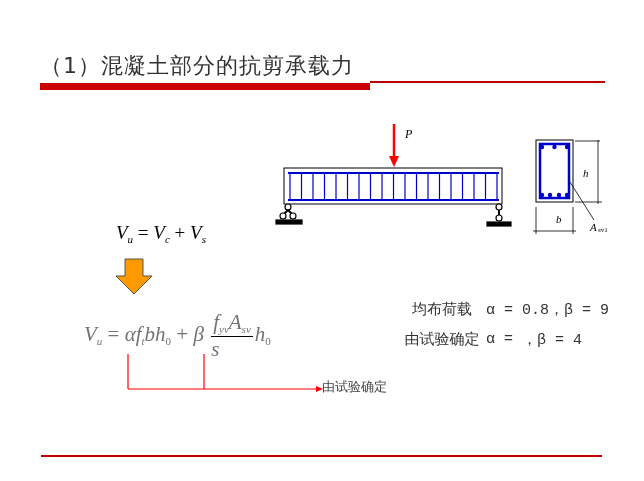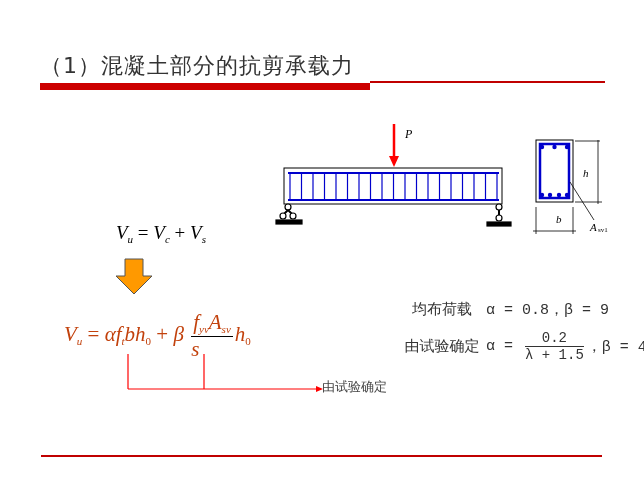--- a/index.html
+++ b/index.html
@@ -11,21 +11,21 @@
     .title {
       left: 40px; top: 42px; font-size: 22px; color: #333333; letter-spacing: 1px;
       font-family: "DejaVu Sans", sans-serif; white-space: nowrap; margin-top: 9px;
     }
     .title-bar-thick { left: 40px; top: 83px; width: 330px; height: 7px; background: #cc0000; }
     .title-bar-thin { left: 370px; top: 81px; width: 235px; height: 1.5px; background: #c00000; }
     .footer-line { left: 41px; top: 455px; width: 561px; height: 1.5px; background: #c00000; }
     .serif { font-family: "Liberation Serif", "DejaVu Serif", serif; font-style: italic; }
     .eq1 { left: 80px; top: 222px; font-size: 19px; color: #000; white-space: nowrap; margin-left: 36px; }
     .eq1 sub, .eq2 sub { font-size: 11px; vertical-align: -4px; }
-    .eq2 { left: 64px; top: 310px; font-size: 21px; color: #c2410c; white-space: nowrap; }
+    .eq2 { left: 84px; top: 310px; font-size: 21px; color: #737373; white-space: nowrap; }
     .frac { display: inline-block; vertical-align: middle; text-align: left; margin: 0 2px; }
     .frac .num { display: block; padding: 0 2px; border-bottom: 1.5px solid #000; line-height: 1.2; }
     .frac .den { display: block; line-height: 1.2; }
     .note { left: 322px; top: 378px; font-size: 13px; color: #444; white-space: nowrap; }
     .case { font-size: 15px; color: #333; white-space: nowrap; }
     .case .lbl { display: inline-block; width: 88px; text-align: center; }
     .case .math { font-family: Liberation Mono, monospace; }
     .case .frac2 { display: inline-block; vertical-align: middle; text-align: center; font-size: 14px; margin: 0 3px; }
     .case .frac2 .num { display: block; border-bottom: 1px solid #333; padding: 0 2px; }
     .case .frac2 .den { display: block; }
@@ -138,16 +138,16 @@
   <line x1="84" y1="2" x2="84" y2="37" stroke="#ff0000" stroke-width="1.2"></line>
   <line x1="8" y1="37" x2="196" y2="37" stroke="#ff0000" stroke-width="1.2"></line>
   <polygon points="196,34 203,37 196,40" fill="#ff0000"></polygon>
 </svg>
 <div class="abs note">由试验确定</div>
 
 <div class="abs case" style="left:398px; top:300px;">
   <span class="lbl">均布荷载</span><span class="math">α = 0.8，</span><span class="math">β = 9</span>
 </div>
 <div class="abs case" style="left:398px; top:330px;">
-  <span class="lbl" style="vertical-align:middle">由试验确定</span><span class="math" style="vertical-align:middle">α = </span><span class="frac2 math"><span class="num">0.2</span><span class="den">λ + 1.5</span></span><span class="math" style="vertical-align:middle">，β = 4</span>
+  <span class="lbl" style="vertical-align:middle">由试验确定</span><span class="math" style="vertical-align:middle">α = </span><span class="math" style="vertical-align:middle">，β = 4</span>
 </div>
 
 <div class="abs footer-line"></div>
 
 </body></html>

